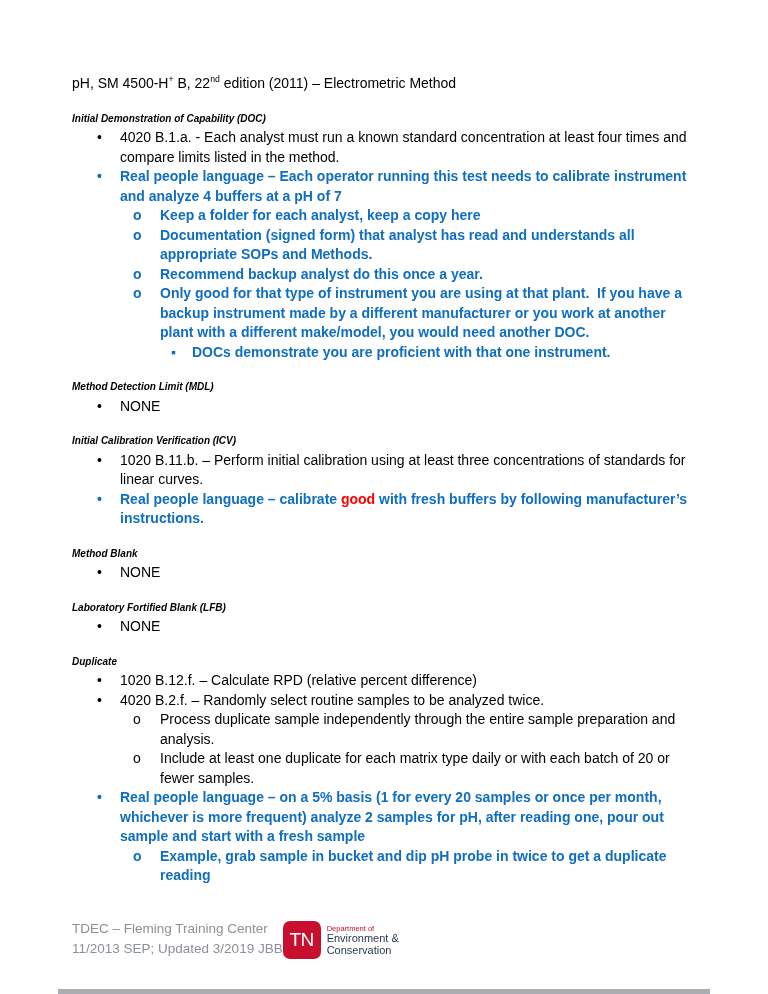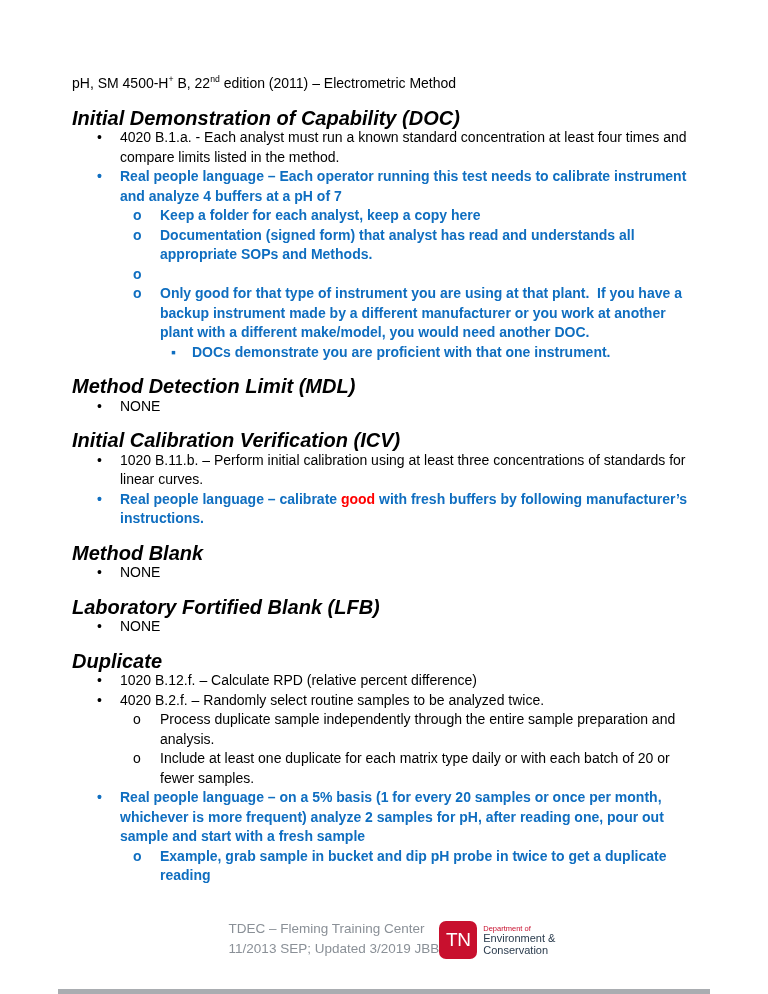--- a/index.html
+++ b/index.html
@@ -10,37 +10,37 @@
     font-family: "Liberation Sans", sans-serif;
     color: #000000;
     overflow: hidden;
   }
   .page { position: absolute; inset: 0; background: #ffffff; }
   .content { position: absolute; left: 72px; top: 74px; width: 624px; }
   .doc-title { font-size: 14px; font-weight: normal; line-height: 19.5px; }
   sup { font-size: 0.62em; vertical-align: super; line-height: 0; }
   .section { margin-top: 15px; }
   .section-heading {
-    font-size: 20px; font-weight: bold; font-style: italic; line-height: 19.5px;
+    font-size: 10px; font-weight: bold; font-style: italic; line-height: 19.5px;
   }
   .item { display: flex; font-size: 14px; line-height: 19.5px; }
   .item .bullet { flex: none; }
   .item.l1 { padding-left: 25px; }
   .item.l1 .bullet { width: 23px; }
   .item.l2 { padding-left: 61px; }
   .item.l2 .bullet { width: 27px; }
   .item.l3 { padding-left: 99px; }
   .item.l3 .bullet { width: 21px; }
   .item-text { flex: 1; white-space: pre-wrap; }
   .blue { color: var(--blue); }
   .red { color: var(--red); }
   .bold { font-weight: bold; }
   .footer {
     position: absolute; left: 72px; right: 56px; top: 919px;
-    display: flex; justify-content: center; align-items: flex-start;
+    display: flex; justify-content: flex-start; align-items: flex-start;
   }
   .footer-text { font-size: 13.5px; line-height: 20px; color: var(--gray); }
   .logo { display: flex; align-items: center; gap: 6px; margin-top: 2px; }
   .tn-box {
     width: 38px; height: 38px; background: var(--logo-red);
     border-radius: 7px; color: #ffffff; font-weight: normal; font-size: 19px;
     display: flex; align-items: center; justify-content: center;
     letter-spacing: -0.5px;
   }
   .logo-text { line-height: 1.08; padding-top: 2px; }
@@ -73,20 +73,21 @@
           <div class="item l2 blue bold">
             <span class="bullet">o</span>
             <span class="item-text"><span>Keep a folder for each analyst, keep a copy here</span></span>
           </div>
           <div class="item l2 blue bold">
             <span class="bullet">o</span>
             <span class="item-text"><span>Documentation (signed form) that analyst has read and understands all appropriate SOPs and Methods.</span></span>
           </div>
           <div class="item l2 blue bold">
             <span class="bullet">o</span>
+            <span class="item-text"><span>Recommend backup analyst do this once a year.</span></span>
           </div>
           <div class="item l2 blue bold">
             <span class="bullet">o</span>
             <span class="item-text"><span>Only good for that type of instrument you are using at that plant.  If you have a backup instrument made by a different manufacturer or you work at another plant with a different make/model, you would need another DOC.</span></span>
           </div>
           <div class="item l3 blue bold">
             <span class="bullet">▪</span>
             <span class="item-text"><span>DOCs demonstrate you are proficient with that one instrument.</span></span>
           </div>
         </div>

